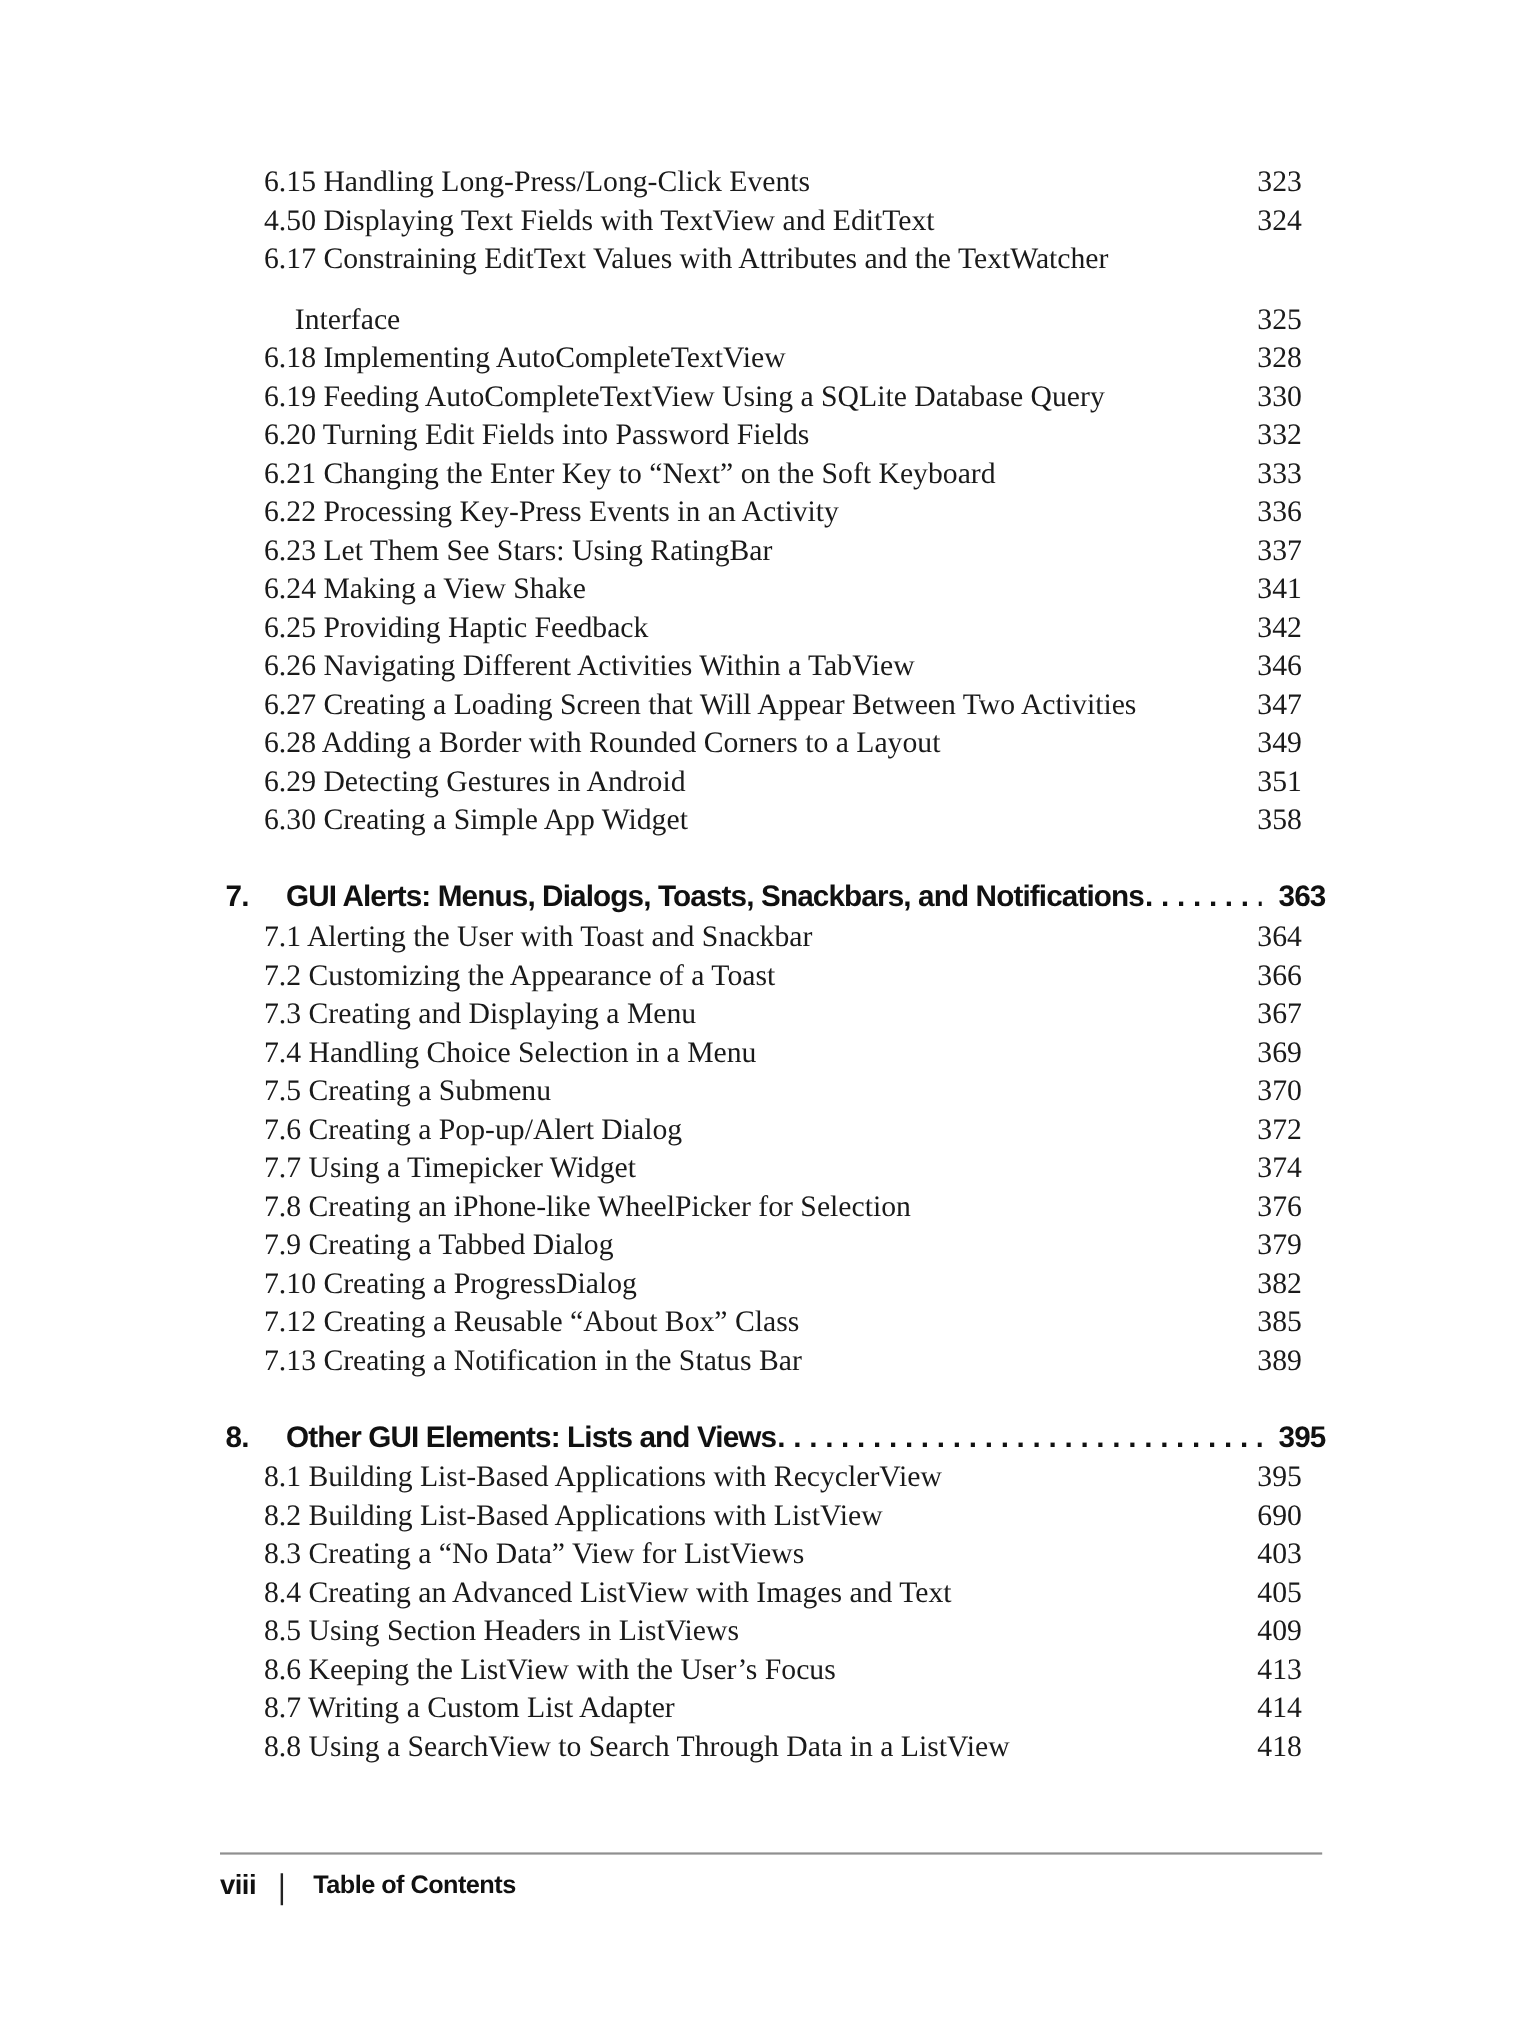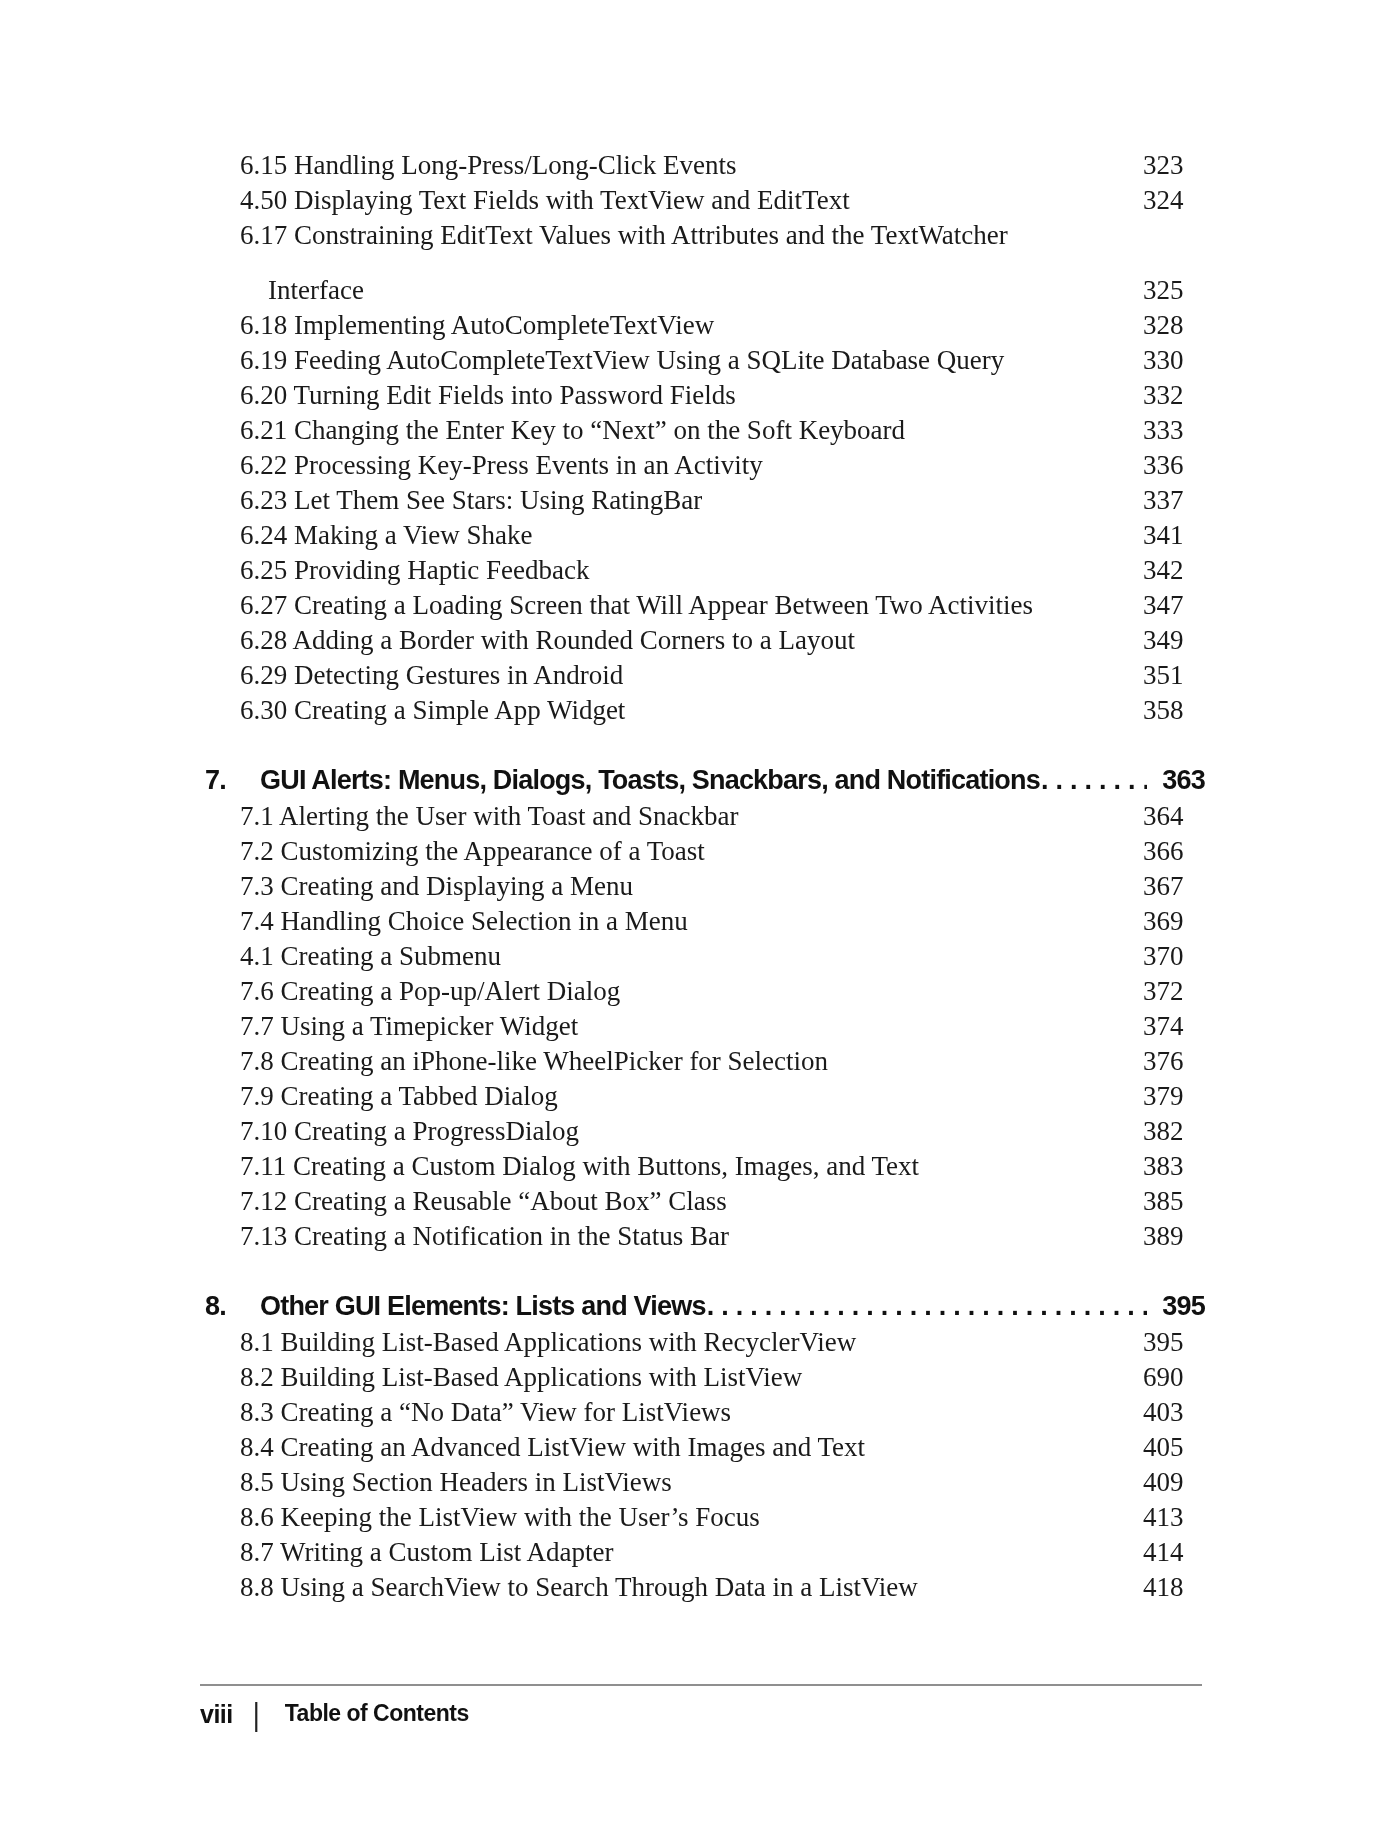--- a/index.html
+++ b/index.html
@@ -130,20 +130,24 @@
     </div>
           <div class="entry">
       <span class="entry-title">6.24 Making a View Shake</span>
       <span class="entry-page">341</span>
     </div>
           <div class="entry">
       <span class="entry-title">6.25 Providing Haptic Feedback</span>
       <span class="entry-page">342</span>
     </div>
           <div class="entry">
+      <span class="entry-title">6.26 Navigating Different Activities Within a TabView</span>
+      <span class="entry-page">346</span>
+    </div>
+          <div class="entry">
       <span class="entry-title">6.27 Creating a Loading Screen that Will Appear Between Two Activities</span>
       <span class="entry-page">347</span>
     </div>
           <div class="entry">
       <span class="entry-title">6.28 Adding a Border with Rounded Corners to a Layout</span>
       <span class="entry-page">349</span>
     </div>
           <div class="entry">
       <span class="entry-title">6.29 Detecting Gestures in Android</span>
       <span class="entry-page">351</span>
@@ -172,21 +176,21 @@
     </div>
           <div class="entry">
       <span class="entry-title">7.3 Creating and Displaying a Menu</span>
       <span class="entry-page">367</span>
     </div>
           <div class="entry">
       <span class="entry-title">7.4 Handling Choice Selection in a Menu</span>
       <span class="entry-page">369</span>
     </div>
           <div class="entry">
-      <span class="entry-title">4.1 Creating a Submenu</span>
+      <span class="entry-title">7.5 Creating a Submenu</span>
       <span class="entry-page">370</span>
     </div>
           <div class="entry">
       <span class="entry-title">7.6 Creating a Pop-up/Alert Dialog</span>
       <span class="entry-page">372</span>
     </div>
           <div class="entry">
       <span class="entry-title">7.7 Using a Timepicker Widget</span>
       <span class="entry-page">374</span>
     </div>
@@ -194,24 +198,20 @@
       <span class="entry-title">7.8 Creating an iPhone-like WheelPicker for Selection</span>
       <span class="entry-page">376</span>
     </div>
           <div class="entry">
       <span class="entry-title">7.9 Creating a Tabbed Dialog</span>
       <span class="entry-page">379</span>
     </div>
           <div class="entry">
       <span class="entry-title">7.10 Creating a ProgressDialog</span>
       <span class="entry-page">382</span>
-    </div>
-          <div class="entry">
-      <span class="entry-title">7.11 Creating a Custom Dialog with Buttons, Images, and Text</span>
-      <span class="entry-page">383</span>
     </div>
           <div class="entry">
       <span class="entry-title">7.12 Creating a Reusable “About Box” Class</span>
       <span class="entry-page">385</span>
     </div>
           <div class="entry">
       <span class="entry-title">7.13 Creating a Notification in the Status Bar</span>
       <span class="entry-page">389</span>
     </div>
         </div>

